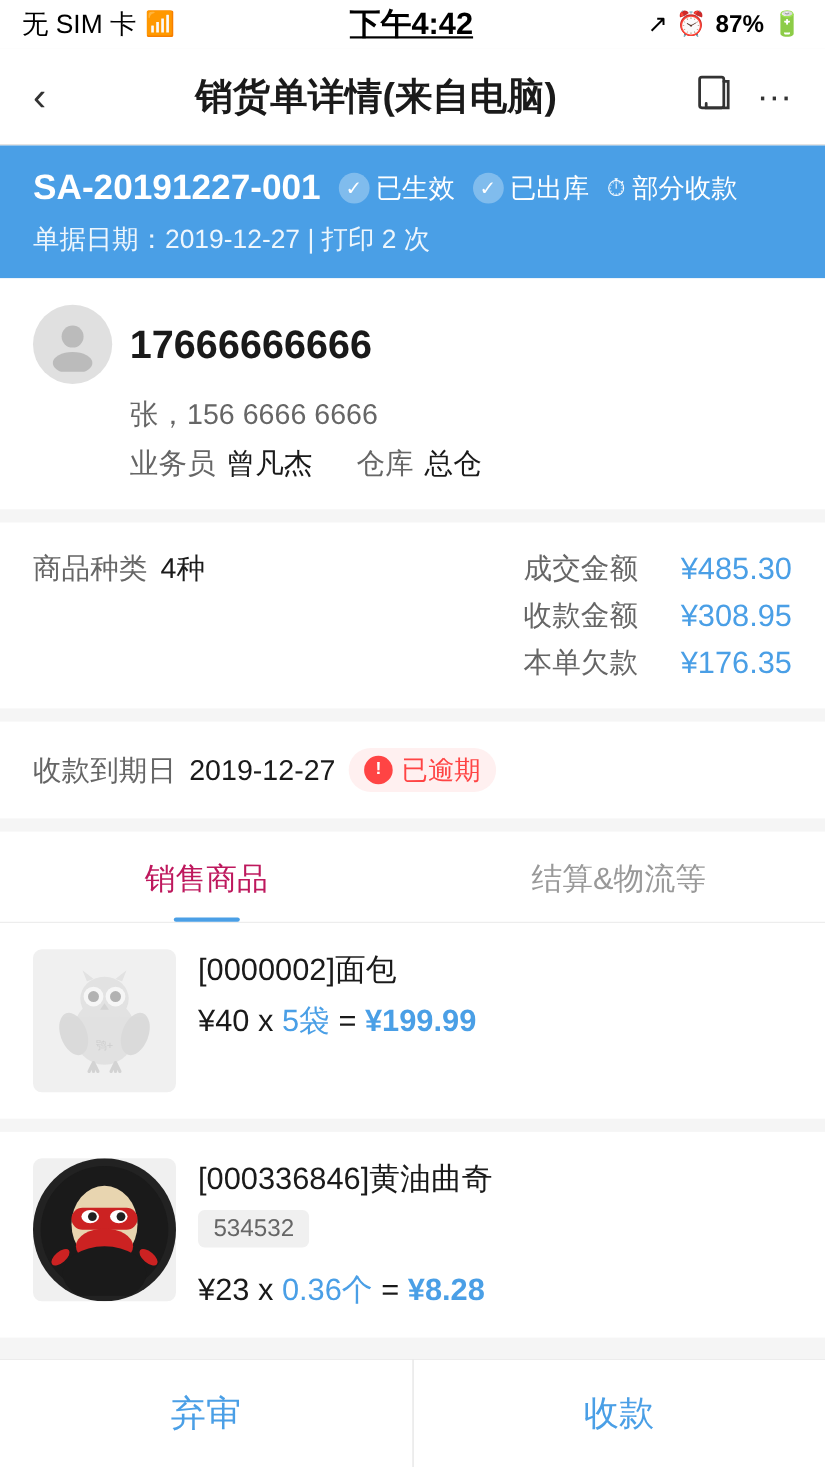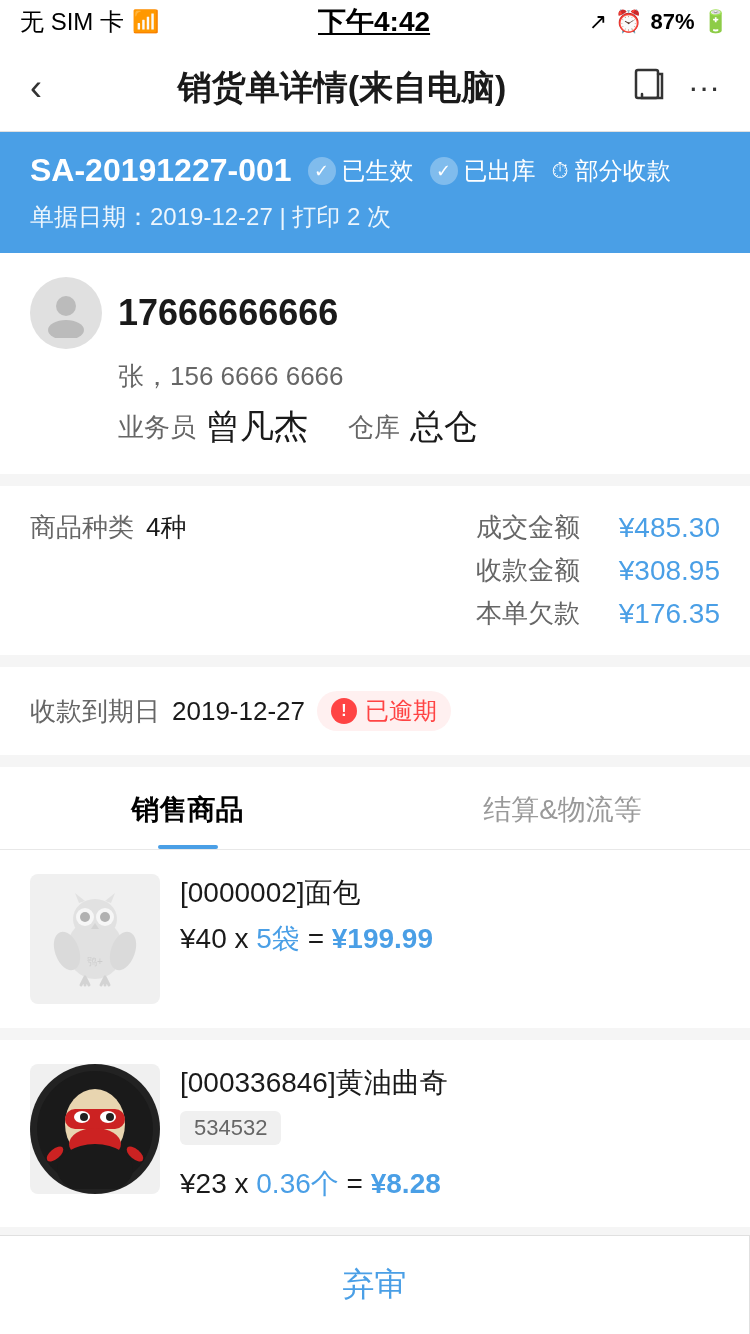--- a/index.html
+++ b/index.html
@@ -147,21 +147,21 @@
     .staff-item {
       display: flex;
       align-items: center;
       gap: 10px;
     }
     .staff-label {
       font-size: 26px;
       color: #666;
     }
     .staff-value {
-      font-size: 34px;
+      font-size: 26px;
       color: #1a1a1a;
     }
 
     
     .stats-section {
       background: #fff;
       padding: 24px 30px;
       margin-bottom: 12px;
       display: flex;
       align-items: flex-start;
@@ -254,22 +254,22 @@
     .tab {
       flex: 1;
       text-align: center;
       padding: 24px 0 20px;
       font-size: 28px;
       color: #999;
       cursor: pointer;
       position: relative;
     }
     .tab.active {
-      color: #000000;
-      font-weight: 700;
+      color: #be185d;
+      font-weight: 400;
     }
     .tab.active::after {
       content: '';
       position: absolute;
       bottom: 0;
       left: 50%;
       transform: translateX(-50%);
       width: 60px;
       height: 4px;
       background: #4A9FE6;
@@ -580,13 +580,16 @@
   </div>
 
 </div>
 
 <div class="bottom-spacer"></div>
 
 <div class="bottom-bar">
   <div class="bottom-btn bottom-btn-left">
     <span>弃审</span>
   </div>
+  <div class="bottom-btn bottom-btn-right">
+    <span>收款</span>
+  </div>
 </div>
 
 </body></html>

